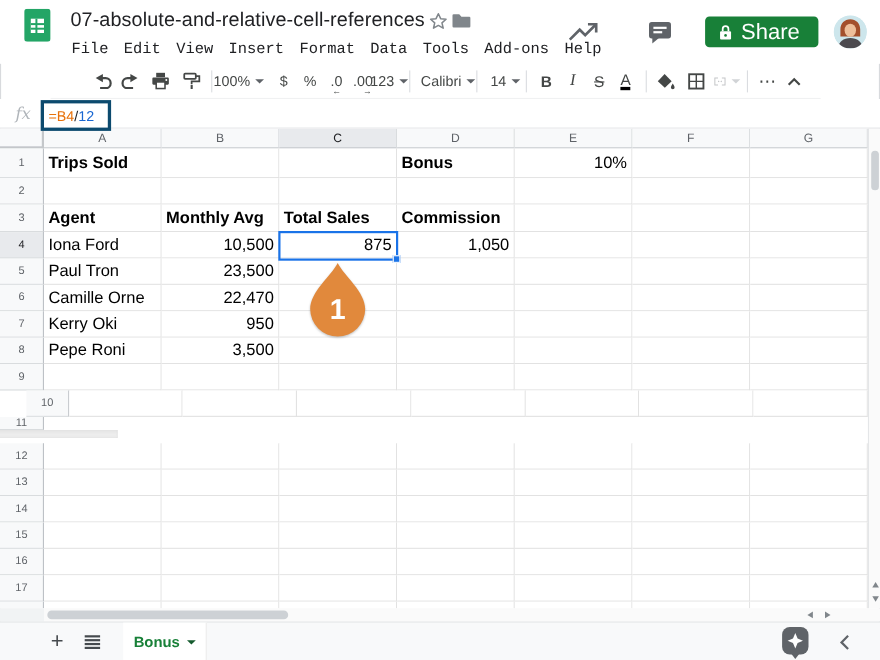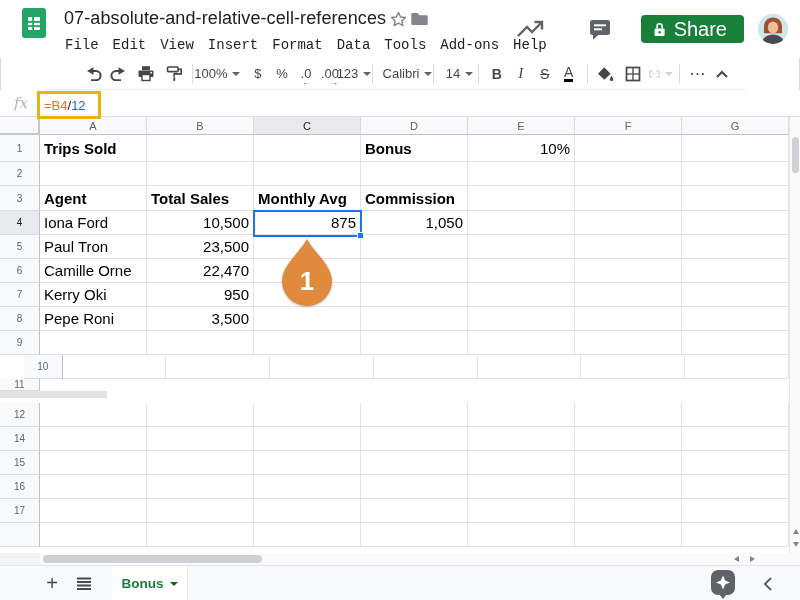--- a/index.html
+++ b/index.html
@@ -38,21 +38,21 @@
   .tb-s { text-decoration:line-through; font-size:14px; }
   .tb-a { font-size:14px; border-bottom:3px solid #000; line-height:13px; }
   .mini-arrow { position:absolute; font-size:8px; color:#444746; bottom:-1px; }
   .spacer { flex:1; }
   .dim { opacity:.45; }
   
   .formula-bar { position:absolute; top:90px; left:0; width:800px; height:27px; background:#fff;
                  border-bottom:1px solid #dee0e3; display:flex; align-items:center; }
   .fx { font-family:"DejaVu Serif", serif; font-style:italic; color:#b0b5ba; font-size:15px; margin-left:14px; }
   .annotation-box { position:absolute; left:37px; top:91px; width:64px; height:28px;
-                    border:3px solid #eab308; background:#fff; display:flex; align-items:center;
+                    border:3px solid #0c4a6e; background:#fff; display:flex; align-items:center;
                     padding-left:4px; z-index:30; }
   .formula-text { font-size:13px; white-space:pre; }
   
   .grid { position:absolute; top:117px; left:0; width:789px; height:436px; overflow:hidden; background:#fff; }
   .grid-header { display:flex; height:18px; }
   .corner { width:40px; height:18px; background:#f8f9fa; border-right:2px solid #c4c7ca; border-bottom:2px solid #c4c7ca; cursor:pointer; }
   .colhead { width:107px; height:18px; background:#f8f9fa; border-right:1px solid #d9dcde; border-bottom:1px solid #bdc1c6;
              display:flex; align-items:center; justify-content:center; font-size:11px; color:#5f6368; cursor:pointer; }
   .colhead.hl { background:#e8eaed; color:#202124; }
   .grid-row { display:flex; }
@@ -298,22 +298,22 @@
         <div class="cell"></div>
         <div class="cell"></div>
         <div class="cell"></div>
         <div class="cell"></div>
         <div class="cell"></div>
         <div class="cell"></div>
       </div>
       <div class="grid-row" style="height: 25px;">
         <div class="rowhead">3</div>
         <div class="cell bold">Agent</div>
+        <div class="cell bold">Monthly Avg</div>
         <div class="cell bold">Total Sales</div>
-        <div class="cell bold">Monthly Avg</div>
         <div class="cell bold">Commission</div>
         <div class="cell"></div>
         <div class="cell"></div>
         <div class="cell"></div>
       </div>
       <div class="grid-row" style="height: 24px;">
         <div class="rowhead hl">4</div>
         <div class="cell">Iona Ford</div>
         <div class="cell right">10,500</div>
         <div class="cell right">875</div>
@@ -387,20 +387,30 @@
         <div class="cell"></div>
         <div class="cell"></div>
         <div class="cell"></div>
         <div class="cell"></div>
         <div class="cell"></div>
         <div class="cell"></div>
         <div class="cell"></div>
       </div>
       <div class="grid-row" style="height: 24px;">
         <div class="rowhead">12</div>
+        <div class="cell"></div>
+        <div class="cell"></div>
+        <div class="cell"></div>
+        <div class="cell"></div>
+        <div class="cell"></div>
+        <div class="cell"></div>
+        <div class="cell"></div>
+      </div>
+      <div class="grid-row" style="height: 24px;">
+        <div class="rowhead">13</div>
         <div class="cell"></div>
         <div class="cell"></div>
         <div class="cell"></div>
         <div class="cell"></div>
         <div class="cell"></div>
         <div class="cell"></div>
         <div class="cell"></div>
       </div>
       <div class="grid-row" style="height: 24px;">
         <div class="rowhead">14</div>

